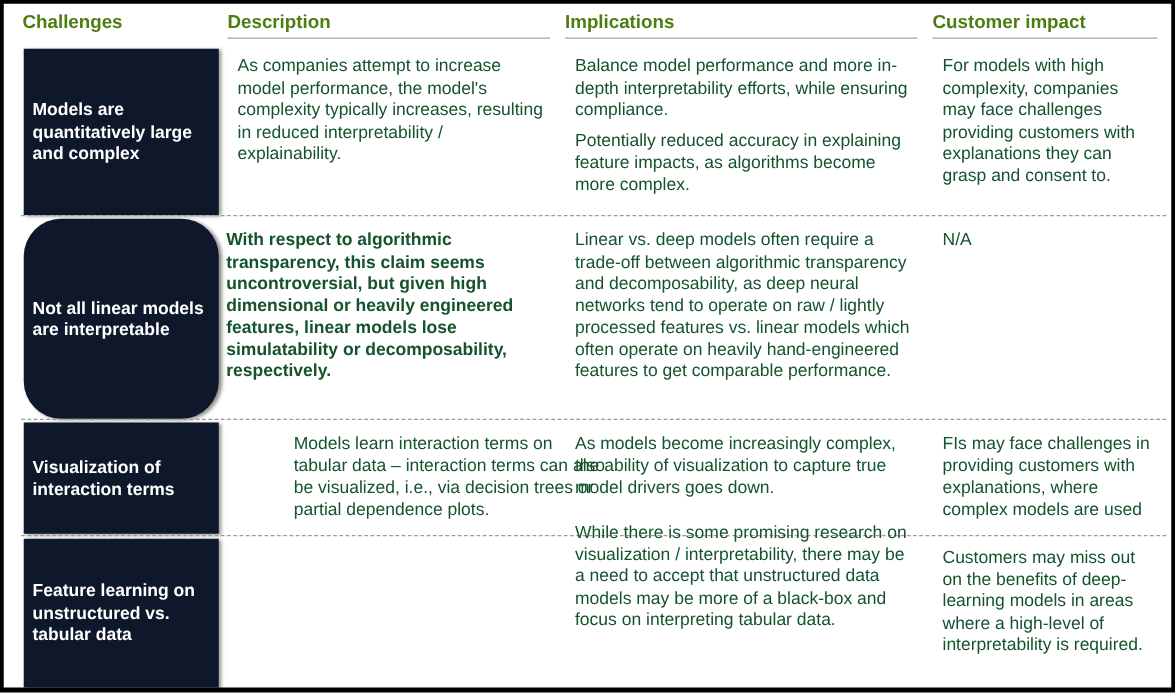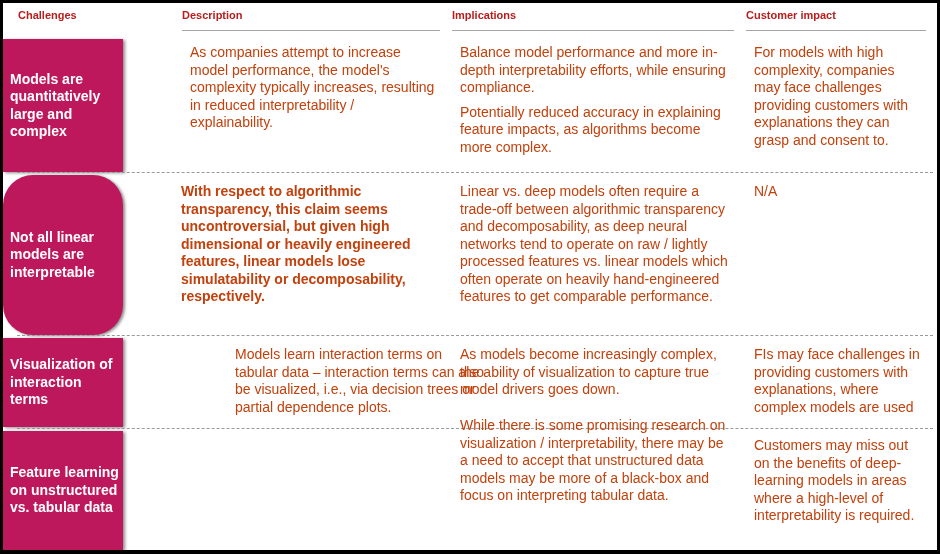--- a/index.html
+++ b/index.html
@@ -7,35 +7,35 @@
     width: 940px; height: 554px; overflow: hidden;
     background: #000;
     font-family: "Liberation Sans", sans-serif;
   }
   .frame {
     position: absolute; left: 3px; top: 3px; width: 934px; height: 547px;
     background: #fff;
   }
   .hdr {
     position: absolute; top: 6px; height: 24px;
-    font-weight: bold; font-size: 11px; color: #b91c1c;
+    font-weight: bold; font-size: 15px; color: #4d7c0f;
   }
   .hdr .ul {
     position: absolute; left: 0; right: 0; top: 21px; height: 1px; background: #a6a6a6;
   }
   .box {
-    position: absolute; left: 0; width: 120px;
-    background: #be185d;
+    position: absolute; left: 16px; width: 156px;
+    background: #0f172a;
     box-shadow: 2px 1px 3px rgba(0,0,0,0.45);
     color: #fff; font-weight: bold; font-size: 14px; line-height: 17.5px;
     display: flex; align-items: center;
     padding-left: 7px; box-sizing: border-box;
   }
   .cell {
-    position: absolute; font-size: 14px; line-height: 17.5px; color: #c2410c;
+    position: absolute; font-size: 14px; line-height: 17.5px; color: #14532d;
   }
   .cell p { margin: 0 0 7px 0; }
   .sep {
     position: absolute; left: 14px; right: 4px; height: 0;
     border-top: 1px dashed #9a9a9a;
   }
 </style>
 </head>
 <body>
 

